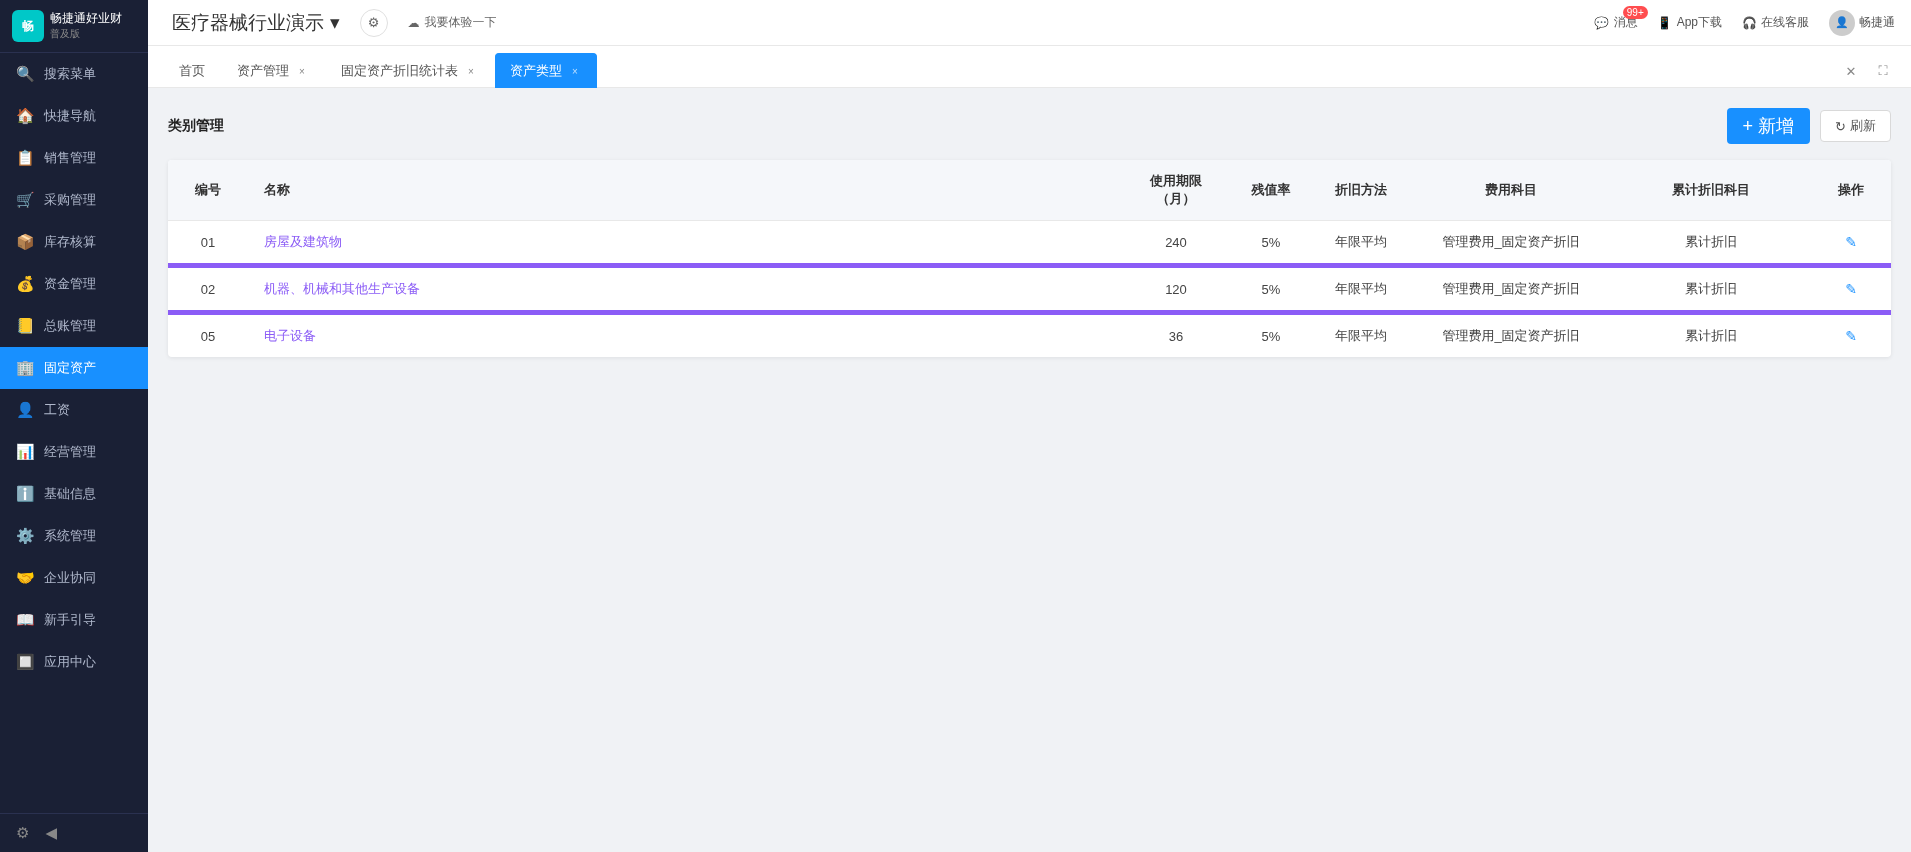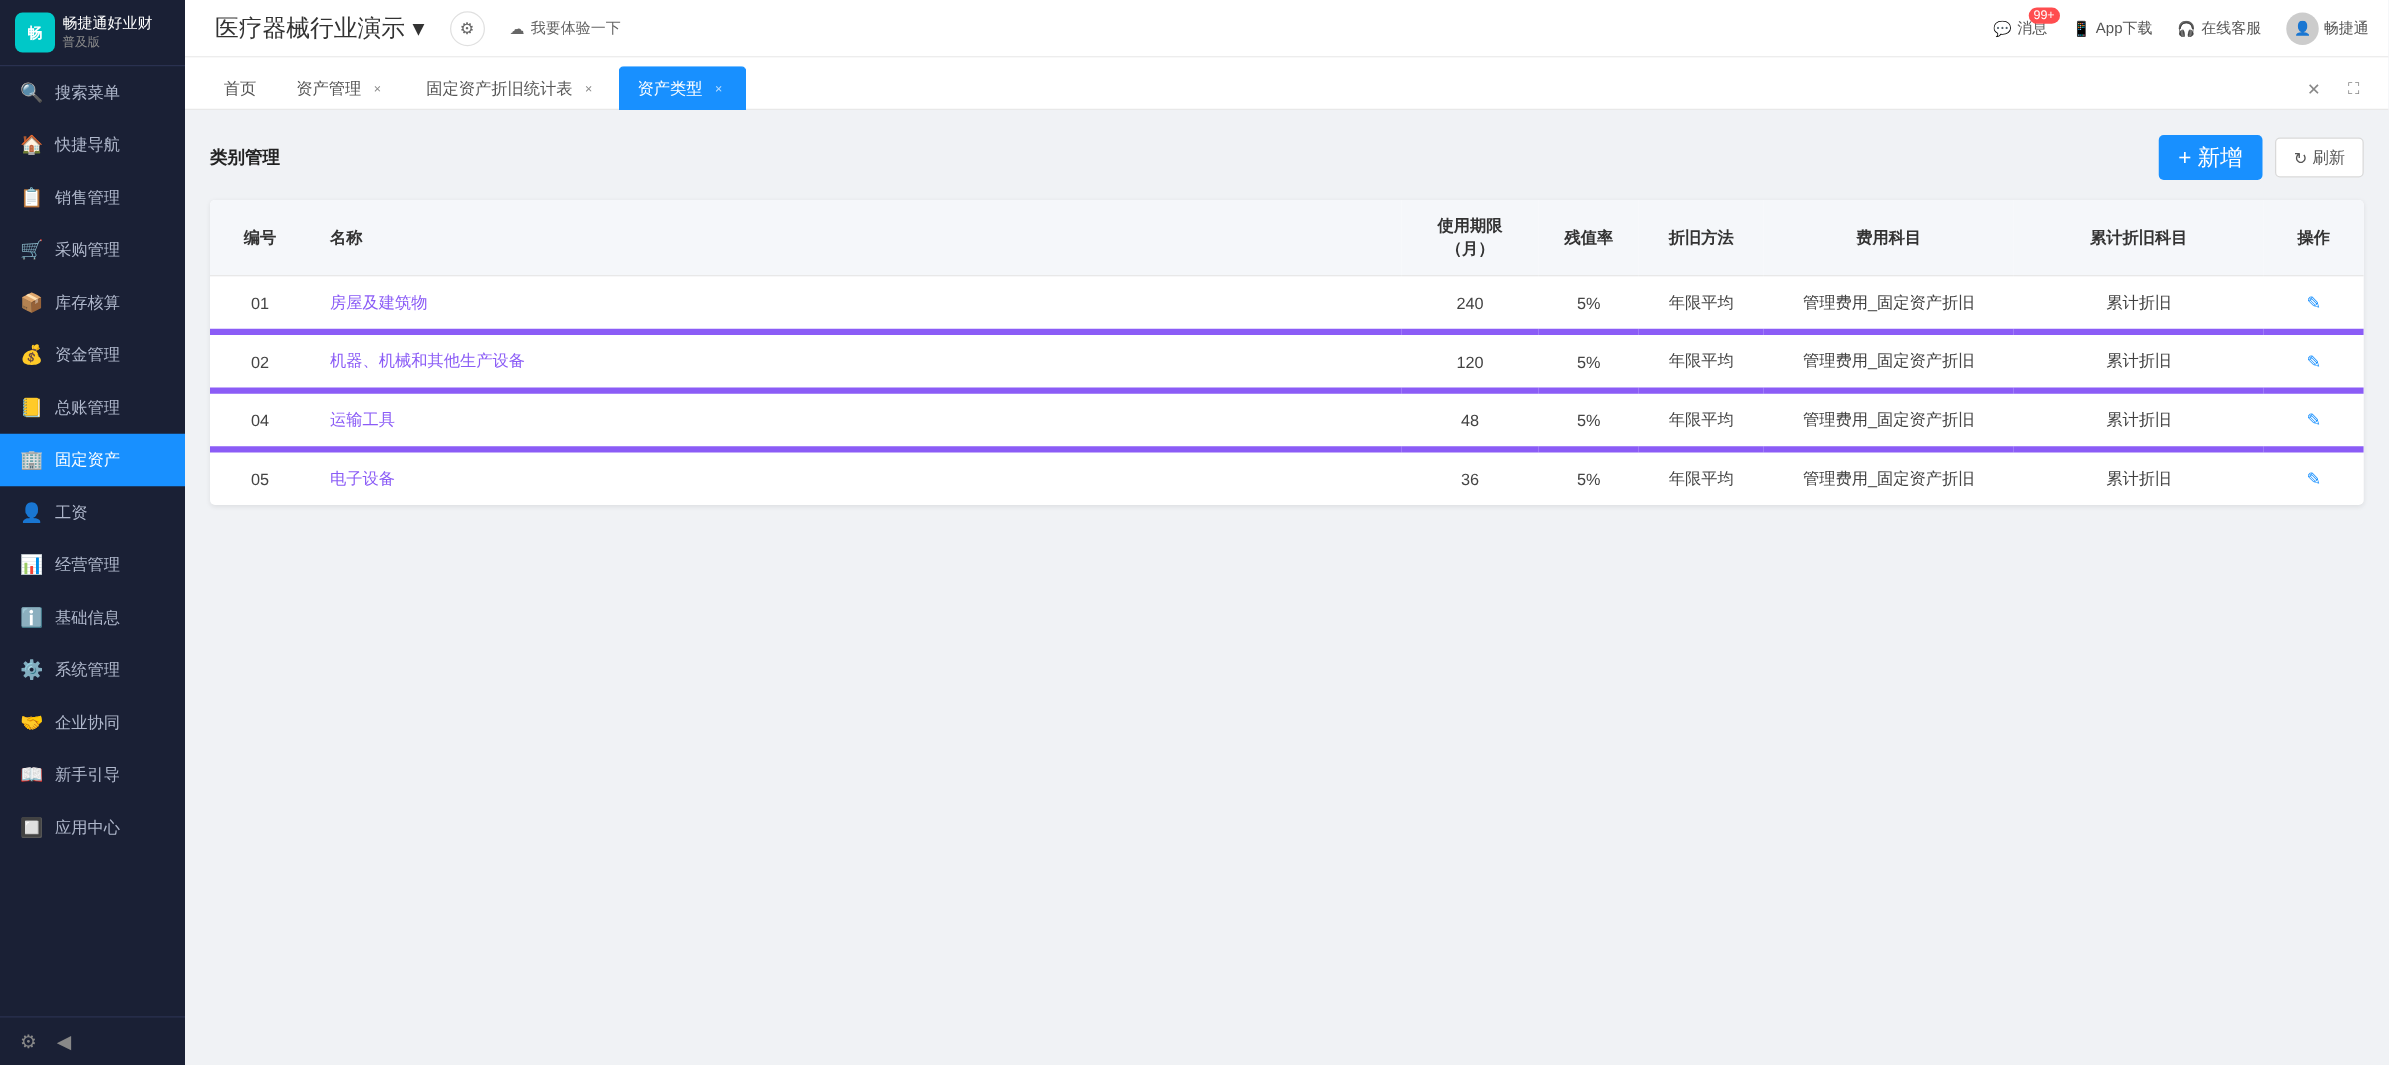--- a/index.html
+++ b/index.html
@@ -433,32 +433,20 @@
     <td>120</td>
     <td>5%</td>
     <td>年限平均</td>
     <td><span class="link-text">管理费用_固定资产折旧</span></td>
     <td><span class="link-text">累计折旧</span></td>
     <td>
       <span class="edit-icon" title="编辑">✎</span>
     </td>
   </tr>
             <tr>
-    <td>04</td>
-    <td>运输工具</td>
-    <td>48</td>
-    <td>5%</td>
-    <td>年限平均</td>
-    <td><span class="link-text">管理费用_固定资产折旧</span></td>
-    <td><span class="link-text">累计折旧</span></td>
-    <td>
-      <span class="edit-icon" title="编辑">✎</span>
-    </td>
-  </tr>
-            <tr>
     <td>05</td>
     <td>电子设备</td>
     <td>36</td>
     <td>5%</td>
     <td>年限平均</td>
     <td><span class="link-text">管理费用_固定资产折旧</span></td>
     <td><span class="link-text">累计折旧</span></td>
     <td>
       <span class="edit-icon" title="编辑">✎</span>
     </td>

